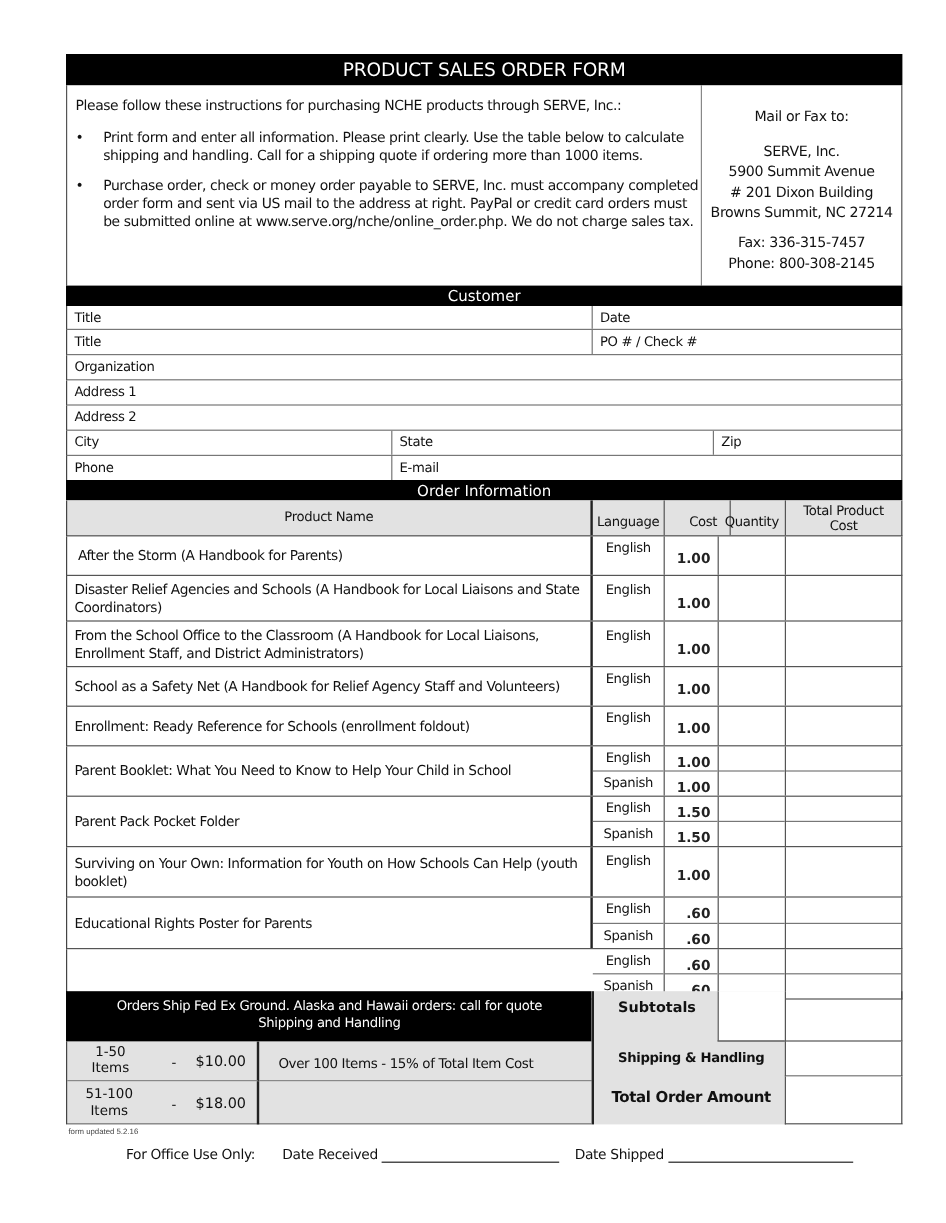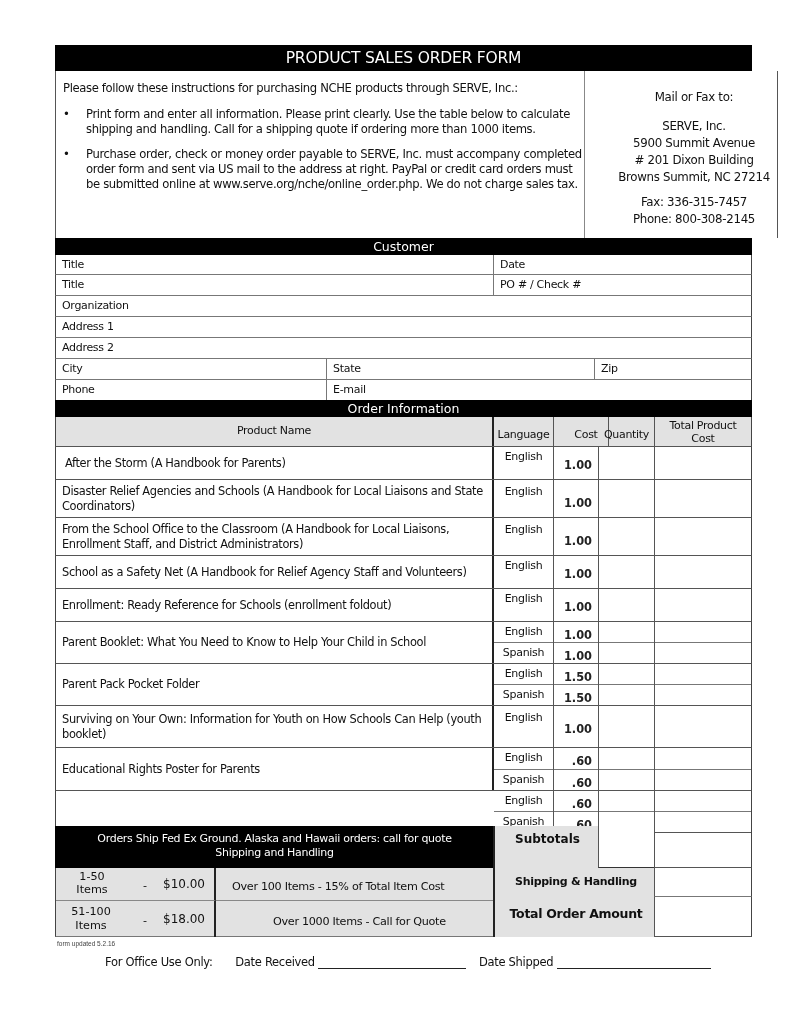--- a/index.html
+++ b/index.html
@@ -7,21 +7,21 @@
   body { font-family: "DejaVu Sans", sans-serif; color: #111; position: relative; }
   .page { position: absolute; left: 55px; top: 45px; width: 697px; }
   .abs { position: absolute; }
   .bar { background: #000; color: #fff; text-align: center; font-weight: normal; }
   .title-bar { left: 0; top: 0; width: 697px; height: 26px; font-size: 15.5px; line-height: 26px; font-family: "DejaVu Sans", sans-serif; letter-spacing: -0.2px; }
   .intro { left: 0; top: 26px; width: 530px; height: 167px; border-left: 1px solid #555; border-right: 1px solid #888; padding: 10px 0 0 7px; font-size: 11.6px; line-height: 15px; font-family: "DejaVu Sans", sans-serif; letter-spacing: -0.35px; }
   .intro .lead { margin-bottom: 11px; }
   .intro ul { list-style: none; }
   .intro li { position: relative; padding-left: 23px; margin-bottom: 10px; }
   .intro li::before { content: "\2022"; position: absolute; left: 0; top: 0; }
-  .mail { left: 556px; top: 26px; width: 167px; height: 167px; border-right: 1px solid #555; text-align: center; font-size: 11.8px; line-height: 17px; padding-top: 18px; letter-spacing: -0.3px; }
+  .mail { left: 530px; top: 26px; width: 167px; height: 167px; border-right: 1px solid #555; text-align: center; font-size: 11.8px; line-height: 17px; padding-top: 18px; letter-spacing: -0.3px; }
   .mail .gap { height: 12px; }
   .mail .hand { font-family: "DejaVu Sans", sans-serif; }
   .sec-bar { left: 0; width: 697px; height: 17px; font-size: 12.5px; line-height: 17px; }
   .row { position: absolute; left: 0; width: 697px; border-bottom: 1px solid #777; border-left: 1px solid #444; border-right: 1px solid #444; font-size: 11px; letter-spacing: -0.3px; }
   .cell { position: absolute; top: 0; height: 100%; padding: 3px 0 0 6px; border-right: 1px solid #777; }
   .cell.last { border-right: none; }
   .th { background: #e2e2e2; font-size: 11px; text-align: center; letter-spacing: -0.3px; }
   .order-row { position: absolute; left: 0; width: 697px; border-bottom: 1.5px solid #555; border-left: 1px solid #444; border-right: 1px solid #444; }
   .oc { position: absolute; top: 0; height: 100%; border-right: 1px solid #555; }
   .pname { font-size: 11.4px; line-height: 14.5px; padding-left: 6px; letter-spacing: -0.35px; display: flex; align-items: center; }
@@ -278,21 +278,20 @@
       <div class="abs" style="left:16px;top:2px;width:40px;text-align:center;line-height:13px;"><span>1-50</span><br><span>Items</span></div>
       <div class="abs" style="left:87px;top:11px;">-</div>
       <div class="abs" style="left:107px;top:9px;font-size:12px;">$10.00</div>
     </div>
     <div class="abs" style="left:160px;top:0;width:278px;height:33px;border-bottom:1px solid #888;font-size:11.2px;padding:12px 0 0 16px;letter-spacing:-0.3px;">Over 100 Items - 15% of Total Item Cost</div>
     <div class="abs" style="left:0;top:33px;width:160px;height:36px;border-right:2px solid #222;font-size:11.2px;">
       <div class="abs" style="left:10px;top:4px;width:50px;text-align:center;line-height:14px;"><span>51-100</span><br><span>Items</span></div>
       <div class="abs" style="left:87px;top:13px;">-</div>
       <div class="abs" style="left:107px;top:11px;font-size:12px;">$18.00</div>
     </div>
-    <div class="abs" style="left:160px;top:33px;width:278px;height:36px;font-size:11.2px;padding:14px 0 0 57px;letter-spacing:-0.3px;">Over 1000 Items - Call for Quote</div>
   </div>
 
   <div class="abs gray" style="left:438px;top:781px;width:162px;height:111px;border-left:2px solid #222;">
     <div class="abs" style="left:0;top:6px;width:105px;text-align:center;font-weight:bold;font-size:12px;">Subtotals</div>
     <div class="abs" style="left:0;top:49px;width:162px;text-align:center;font-weight:bold;font-size:11px;letter-spacing:-0.3px;">Shipping &amp; Handling</div>
     <div class="abs" style="left:0;top:80px;width:162px;text-align:center;font-weight:bold;font-size:12.5px;letter-spacing:-0.3px;">Total Order Amount</div>
   </div>
   <div class="abs" style="left:543px;top:781px;width:56px;height:42px;background:#fff;border-left:1px solid #555;border-bottom:1.5px solid #333;"></div>
   <div class="abs" style="left:599px;top:781px;width:98px;height:42px;border-left:1px solid #555;border-right:1px solid #444;border-bottom:1px solid #555;"></div>
   <div class="abs" style="left:599px;top:823px;width:98px;height:29px;border-left:1px solid #555;border-right:1px solid #444;border-bottom:1px solid #777;"></div>

